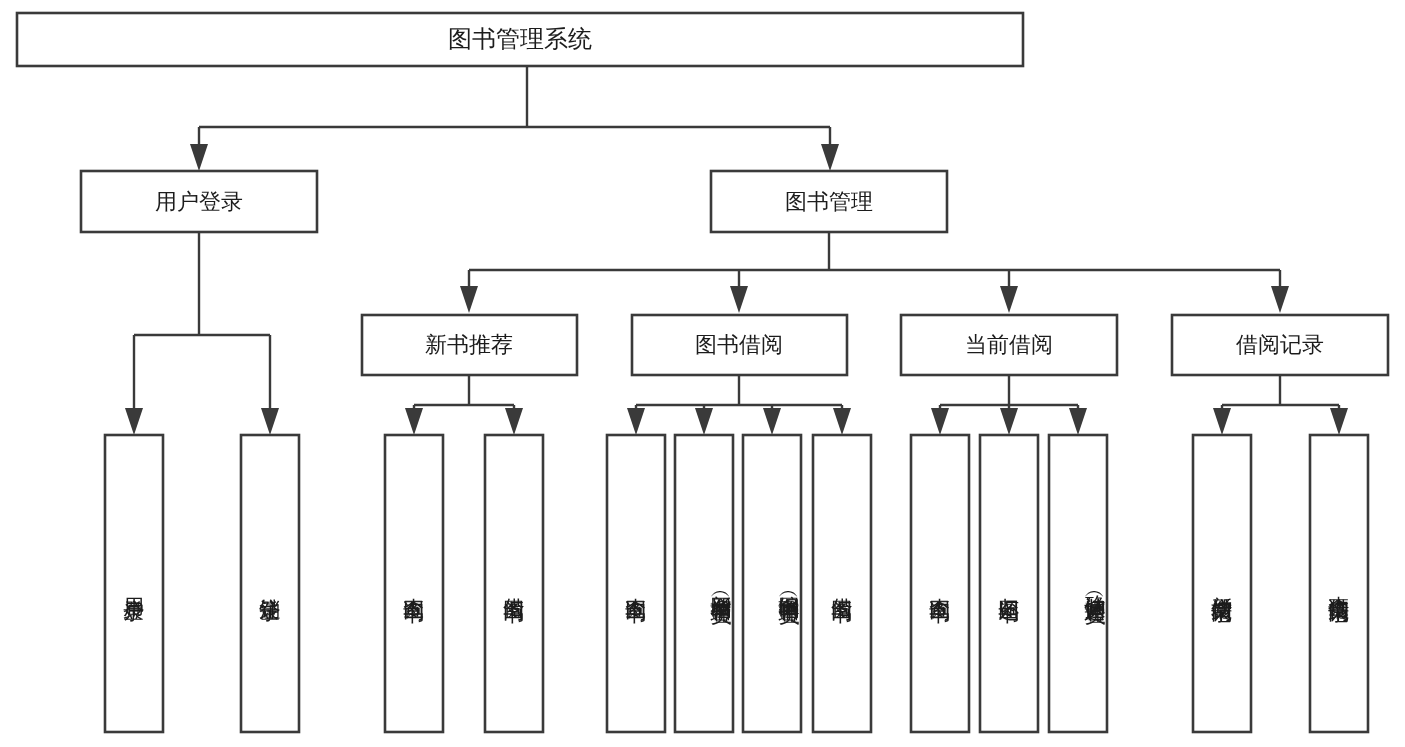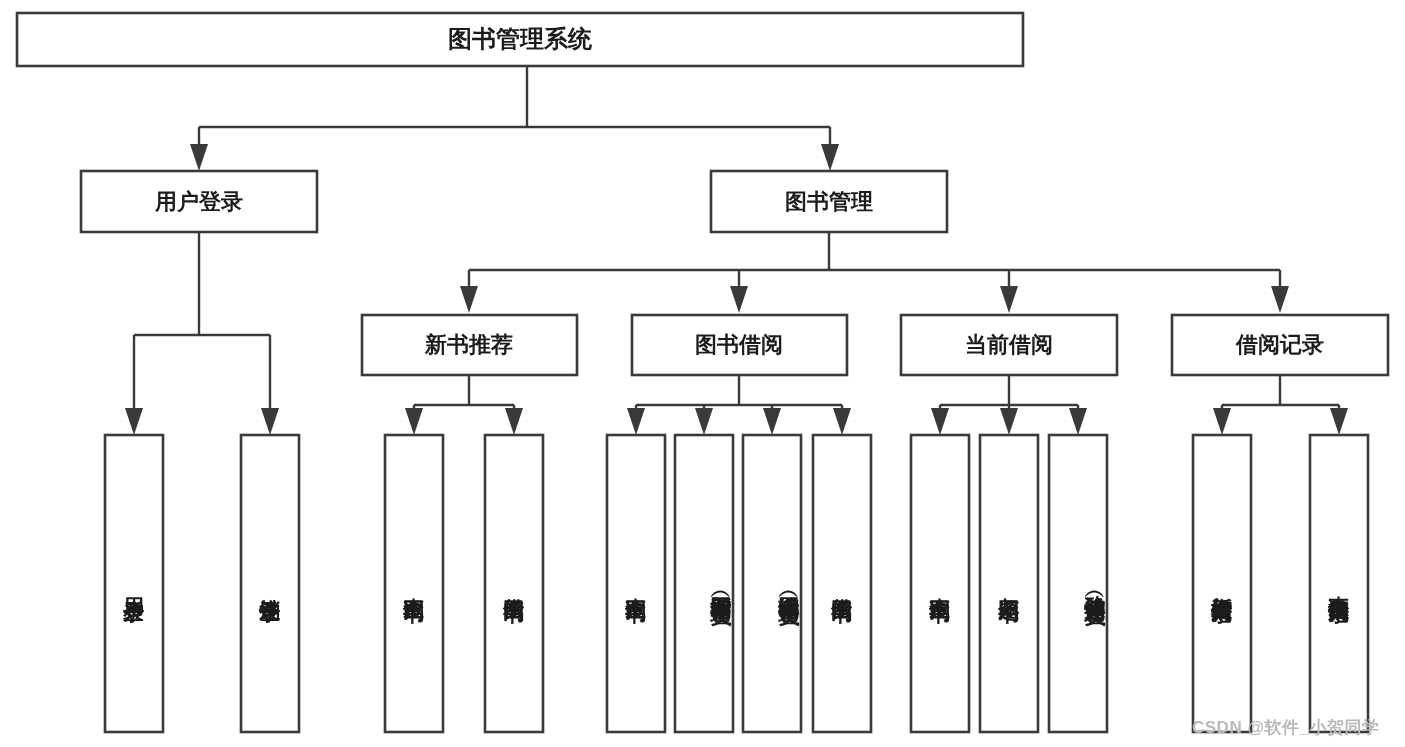--- a/index.html
+++ b/index.html
@@ -11,21 +11,20 @@
     width: 1405px;
     height: 747px;
     font-family: "Liberation Sans", "DejaVu Sans", sans-serif;
     overflow: hidden;
   }
   #diagram-root {
     position: relative;
     width: 1392px;
     height: 747px;
     background: #ffffff;
-    font-weight: bold;
   }
   svg.diagram-svg {
     position: absolute;
     left: 0;
     top: 0;
     width: 1405px;
     height: 747px;
   }
   .node-rect {
     fill: #ffffff;
@@ -219,15 +218,14 @@
   <div class="leaf-label" style="left:743px; top:440px; width:58px; height:290px; display:flex; align-items:flex-start; justify-content:center;">编辑图书（管理员）</div>
   <div class="leaf-label" style="left:813px; top:435px; width:58px; height:297px; display:flex; align-items:center; justify-content:center;">借阅图书</div>
 
   <div class="leaf-label" style="left:911px; top:435px; width:58px; height:297px; display:flex; align-items:center; justify-content:center;">查询图书</div>
   <div class="leaf-label" style="left:980px; top:435px; width:58px; height:297px; display:flex; align-items:center; justify-content:center;">归还图书</div>
   <div class="leaf-label" style="left:1049px; top:440px; width:58px; height:290px; display:flex; align-items:flex-start; justify-content:center;">确认归还（管理员）</div>
 
   <div class="leaf-label" style="left:1193px; top:435px; width:58px; height:297px; display:flex; align-items:center; justify-content:center;">新增借阅记录</div>
   <div class="leaf-label" style="left:1310px; top:435px; width:58px; height:297px; display:flex; align-items:center; justify-content:center;">查询借阅记录</div>
 
-  <div class="watermark" style="left:1192px; top:716px;">CSDN @软件_小贺同学</div>
 
 </div>
 
 </body></html>

